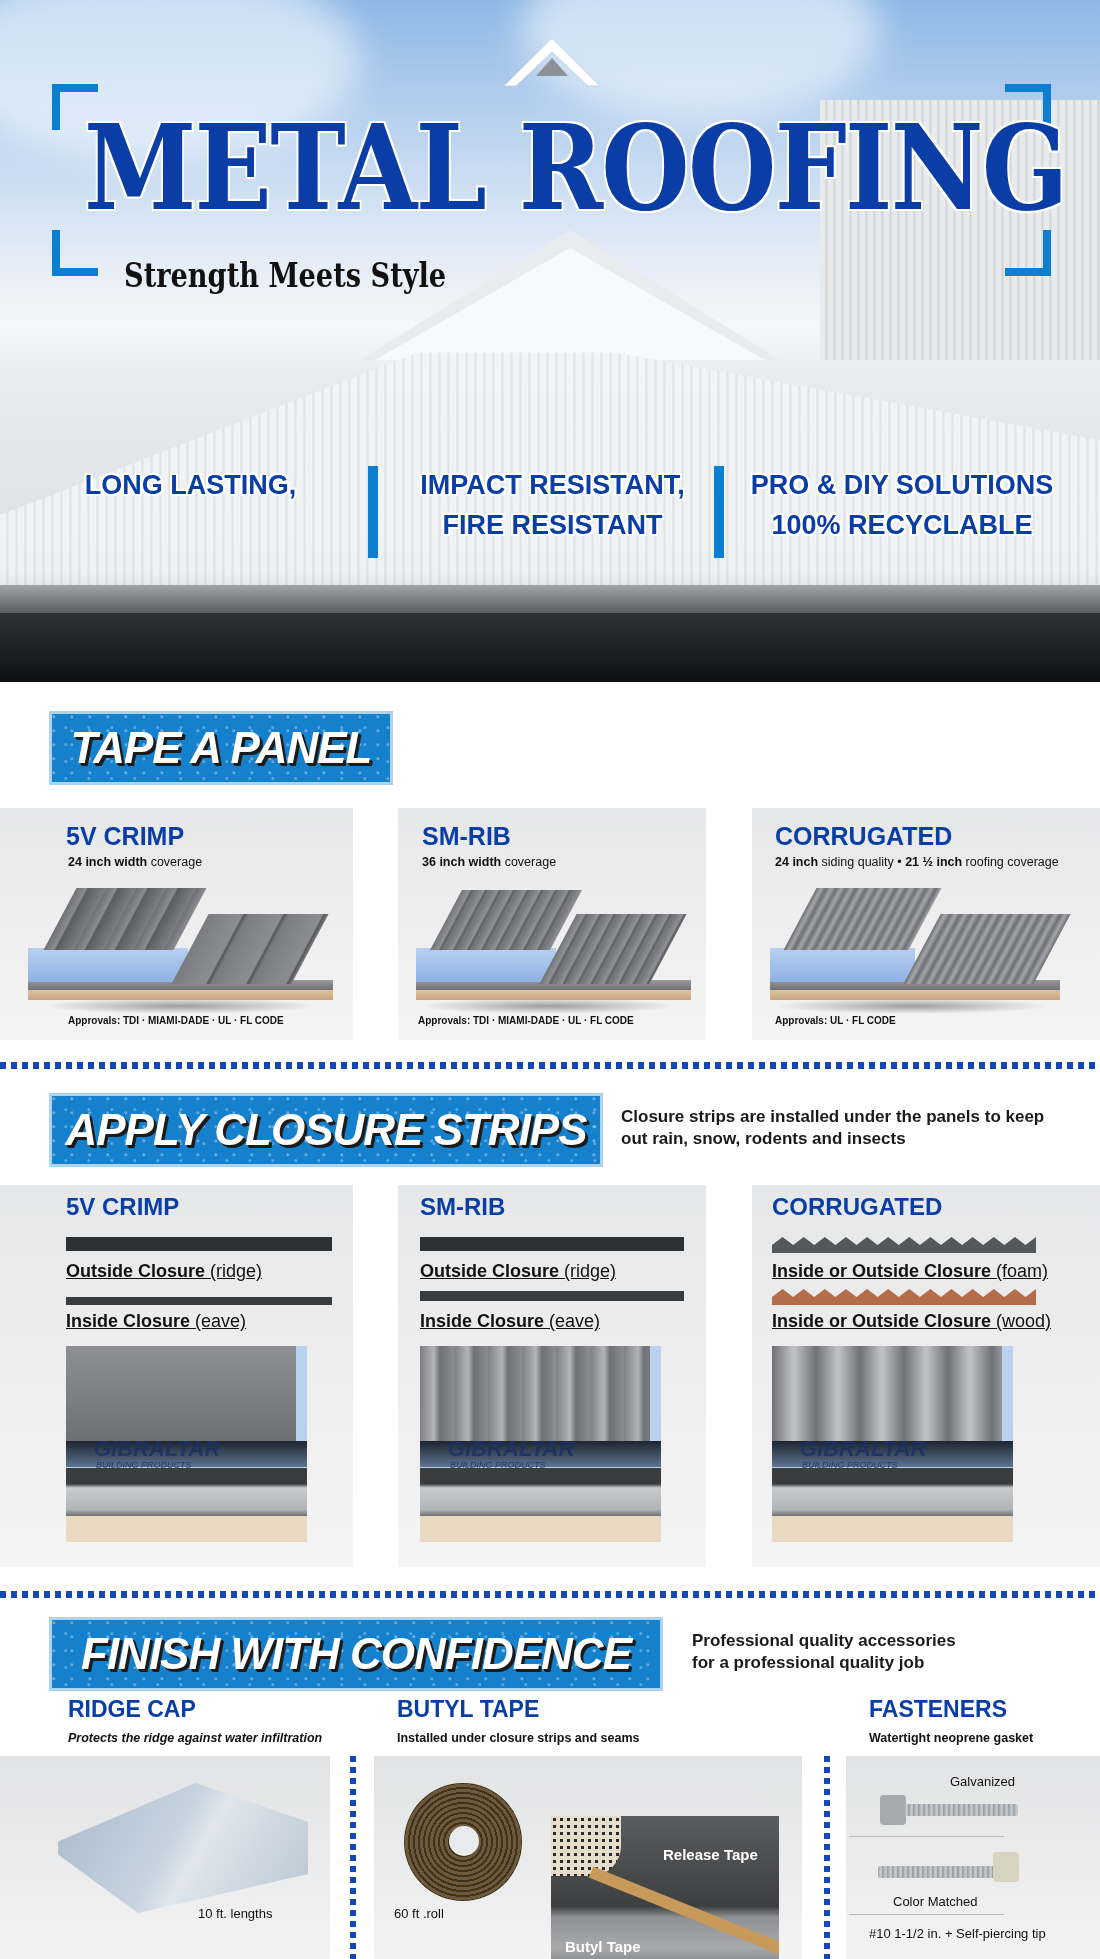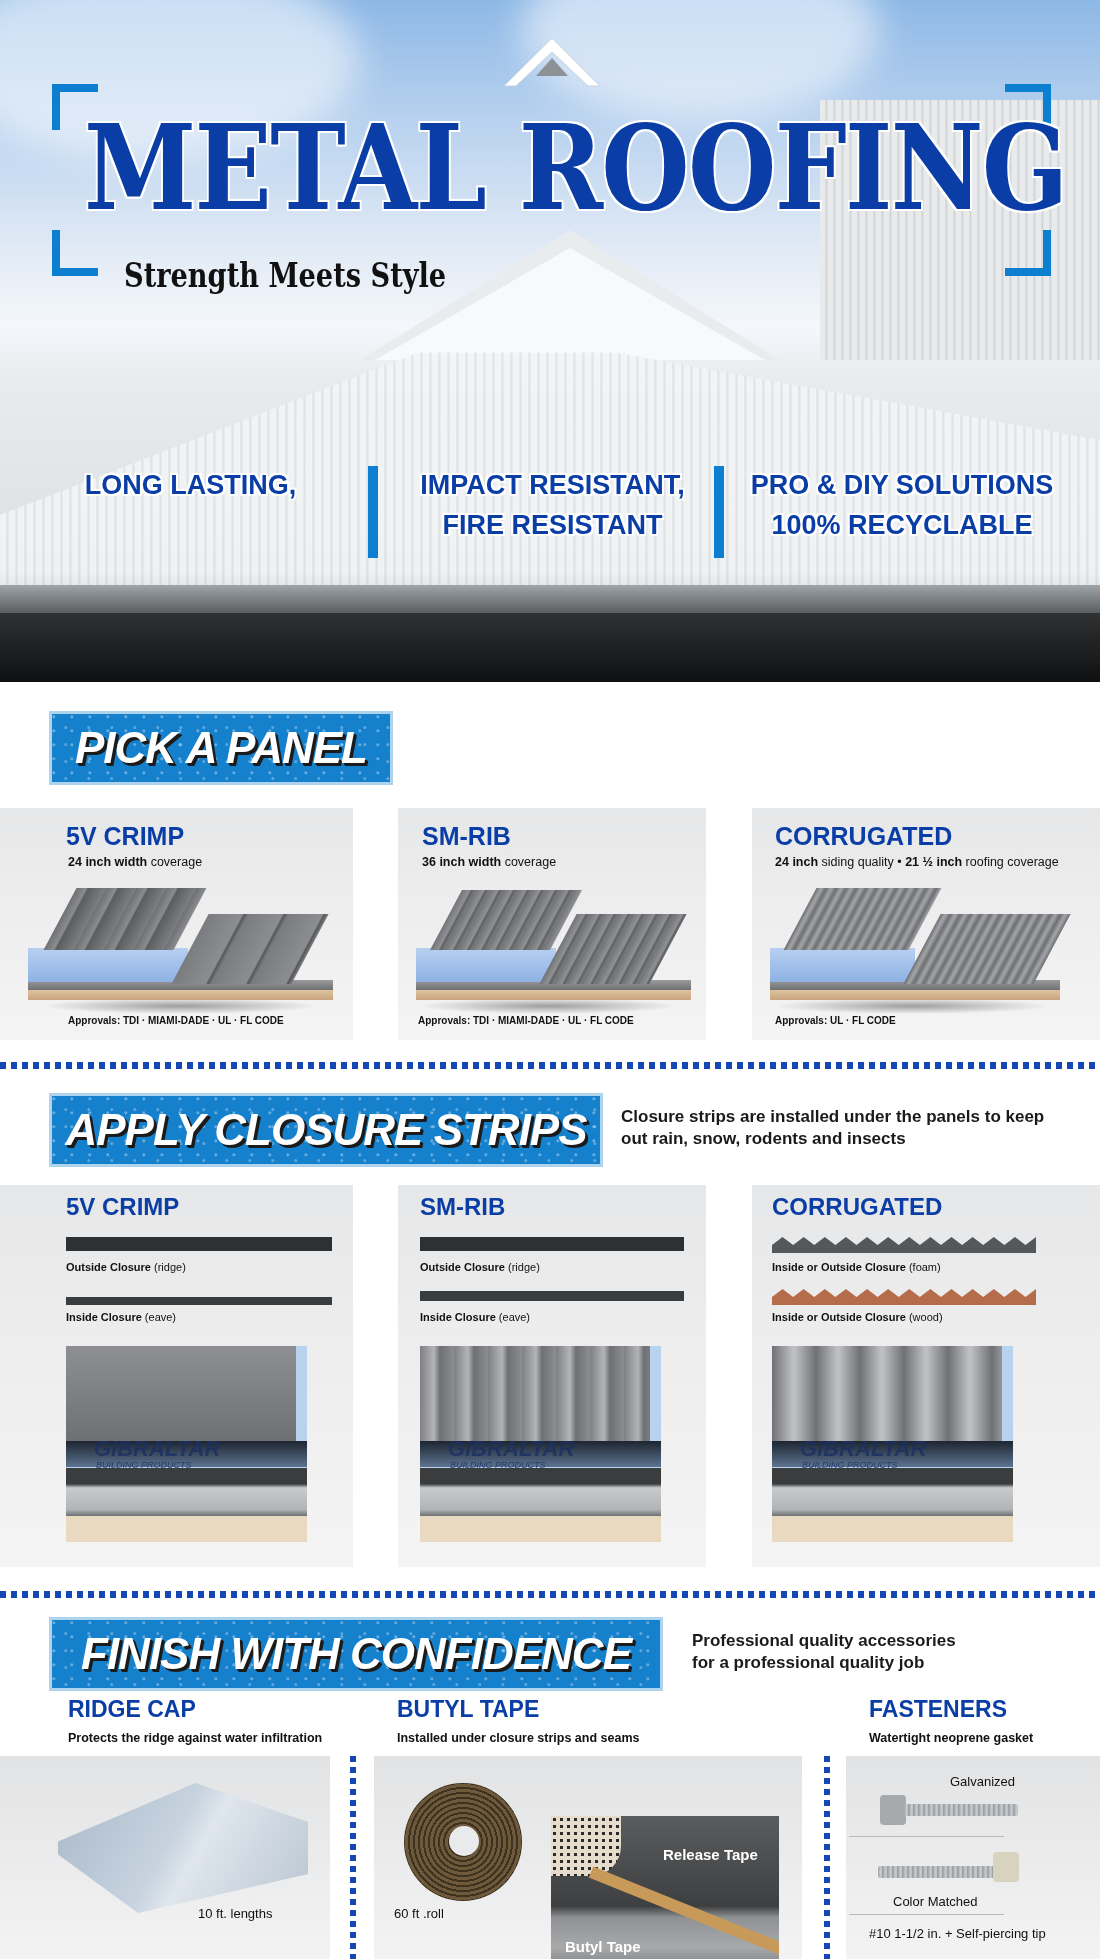--- a/index.html
+++ b/index.html
@@ -67,21 +67,21 @@
   .card-sub b { font-weight: bold; }
   .card-approvals { position: absolute; font-weight: bold; font-size: 10px; color: #111; white-space: nowrap; }
   .membrane { position: absolute; background: linear-gradient(180deg,#b7cff0,#8fb2e4); }
   .deck { position: absolute; background: linear-gradient(180deg,#9a9b9d,#6f7072); }
   .wood { position: absolute; background: linear-gradient(180deg,#e3c9a8,#c9a57f); }
   .sheet-a { position: absolute; background: repeating-linear-gradient(90deg,#6e7074 0,#8a8c90 10px,#5b5d60 12px,#7c7e82 30px); transform: skewX(-28deg); }
   .sheet-b { position: absolute; background: repeating-linear-gradient(90deg,#727478 0,#8f9195 8px,#5f6165 10px,#7a7c80 14px); transform: skewX(-28deg); }
   .shadow-ell { position: absolute; height: 16px; border-radius: 50%; background: radial-gradient(ellipse, rgba(0,0,0,.35), transparent 70%); }
 
   
-  .strip-label { position: absolute; font-size: 11px; color: #111; white-space: nowrap; }
+  .strip-label { position: absolute; font-size: 18px; color: #111; white-space: nowrap; text-decoration: underline; }
   .strip-label b { font-weight: bold; }
   .strip { position: absolute; height: 14px; background: #2e3134; }
   .strip.thin { height: 8px; background: #3a3d40; }
   .strip.foam { height: 16px; background: #55585b; clip-path: polygon(0 100%, 0 50%, 4% 0, 8% 50%, 12% 0, 16% 50%, 20% 0, 24% 50%, 28% 0, 32% 50%, 36% 0, 40% 50%, 44% 0, 48% 50%, 52% 0, 56% 50%, 60% 0, 64% 50%, 68% 0, 72% 50%, 76% 0, 80% 50%, 84% 0, 88% 50%, 92% 0, 96% 50%, 100% 0, 100% 100%); }
   .strip.wood-strip { height: 16px; background: #b56c4a; clip-path: polygon(0 100%, 0 50%, 4% 0, 8% 50%, 12% 0, 16% 50%, 20% 0, 24% 50%, 28% 0, 32% 50%, 36% 0, 40% 50%, 44% 0, 48% 50%, 52% 0, 56% 50%, 60% 0, 64% 50%, 68% 0, 72% 50%, 76% 0, 80% 50%, 84% 0, 88% 50%, 92% 0, 96% 50%, 100% 0, 100% 100%); }
   .closeup { position: absolute; width: 241px; height: 196px; overflow: hidden; background: #b8d2f0; text-decoration: underline; }
   .closeup .cu-sheet { position: absolute; left: 0; top: 0; width: 230px; height: 95px; }
   .closeup .cu-dark { position: absolute; left: 0; top: 95px; width: 264px; height: 26px; background: linear-gradient(180deg,#1d2530,#5c7390); }
   .closeup .cu-logo { position: absolute; left: 28px; top: 90px; font-style: italic; font-weight: bold; font-size: 22px; color: #1b2f63; opacity: .8; }
   .closeup .cu-logo2 { position: absolute; left: 30px; top: 114px; font-style: italic; font-size: 9px; color: #1b2f63; opacity: .8; }
@@ -146,21 +146,21 @@
   </div>
   <div class="feature f3">
     <div>PRO &amp; DIY SOLUTIONS</div>
     <div>100% RECYCLABLE</div>
   </div>
 </div>
 <div class="feature-div" style="left:368px;"></div>
 <div class="feature-div" style="left:714px;"></div>
 
 <div class="banner" style="left:52px;top:714px;width:338px;">
-  <div class="banner-text">PICK A PANEL</div>
+  <div class="banner-text">TAPE A PANEL</div>
 </div>
 
 <div class="card" style="left:0;top:808px;width:353px;height:232px;">
   <div class="card-title" style="top:14px;">5V CRIMP</div>
   <div class="card-sub" style="left:68px;top:47px;"><b>24 inch width</b><span> coverage</span></div>
   <div class="shadow-ell" style="left:40px;top:190px;width:280px;"></div>
   <div class="wood" style="left:28px;top:180px;width:305px;height:12px;"></div>
   <div class="deck" style="left:28px;top:172px;width:305px;height:10px;"></div>
   <div class="membrane" style="left:28px;top:140px;width:160px;height:34px;"></div>
   <div class="sheet-a" style="left:60px;top:80px;width:130px;height:62px;"></div>
@@ -254,21 +254,21 @@
 
 <div class="banner" style="left:52px;top:1620px;width:608px;">
   <div class="banner-text">FINISH WITH CONFIDENCE</div>
 </div>
 <div class="banner-note" style="left:692px;top:1630px;">
   <div>Professional quality accessories</div>
   <div>for a professional quality job</div>
 </div>
 
 <div class="acc-title" style="left:68px;top:1696px;">RIDGE CAP</div>
-<div class="acc-sub" style="left:68px;top:1731px;">Protects the ridge against water infiltration</div>
+<div class="acc-sub" style="left:68px;top:1731px;font-style:italic;">Protects the ridge against water infiltration</div>
 <div class="acc-card" style="left:0;top:1756px;width:330px;height:203px;"></div>
 <div class="ridge-art"></div>
 <div class="acc-cap" style="left:198px;top:1906px;">10 ft. lengths</div>
 
 <div class="vdots" style="left:350px;top:1756px;height:203px;"></div>
 
 <div class="acc-title" style="left:397px;top:1696px;">BUTYL TAPE</div>
 <div class="acc-sub" style="left:397px;top:1731px;">Installed under closure strips and seams</div>
 <div class="acc-card" style="left:374px;top:1756px;width:428px;height:203px;"></div>
 <div class="tape-roll"></div>

